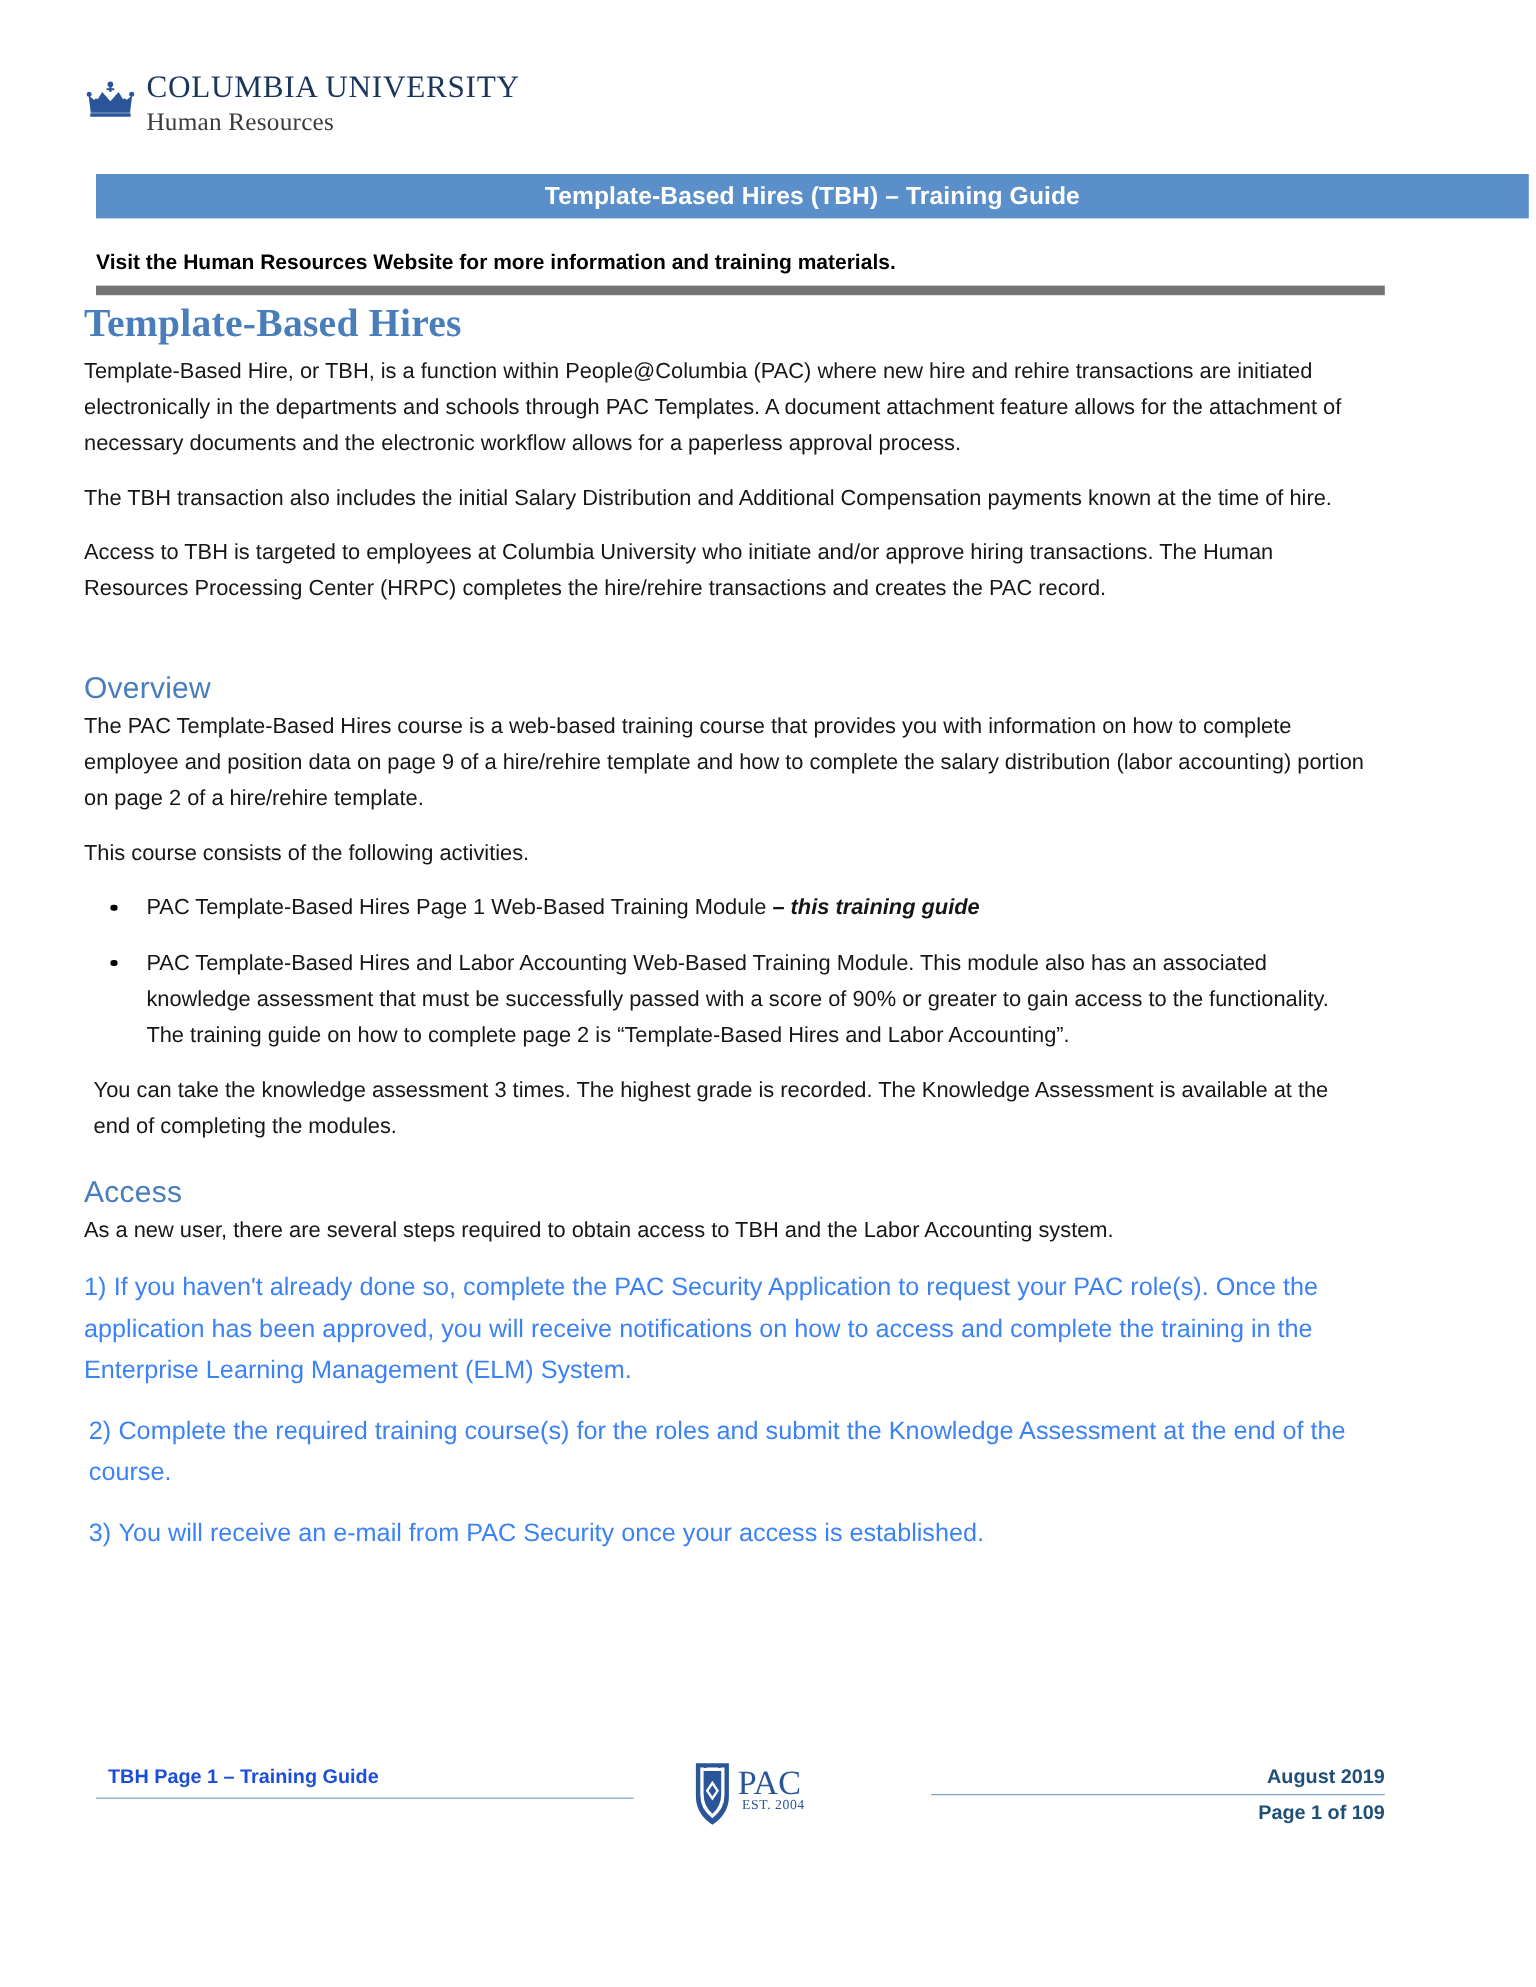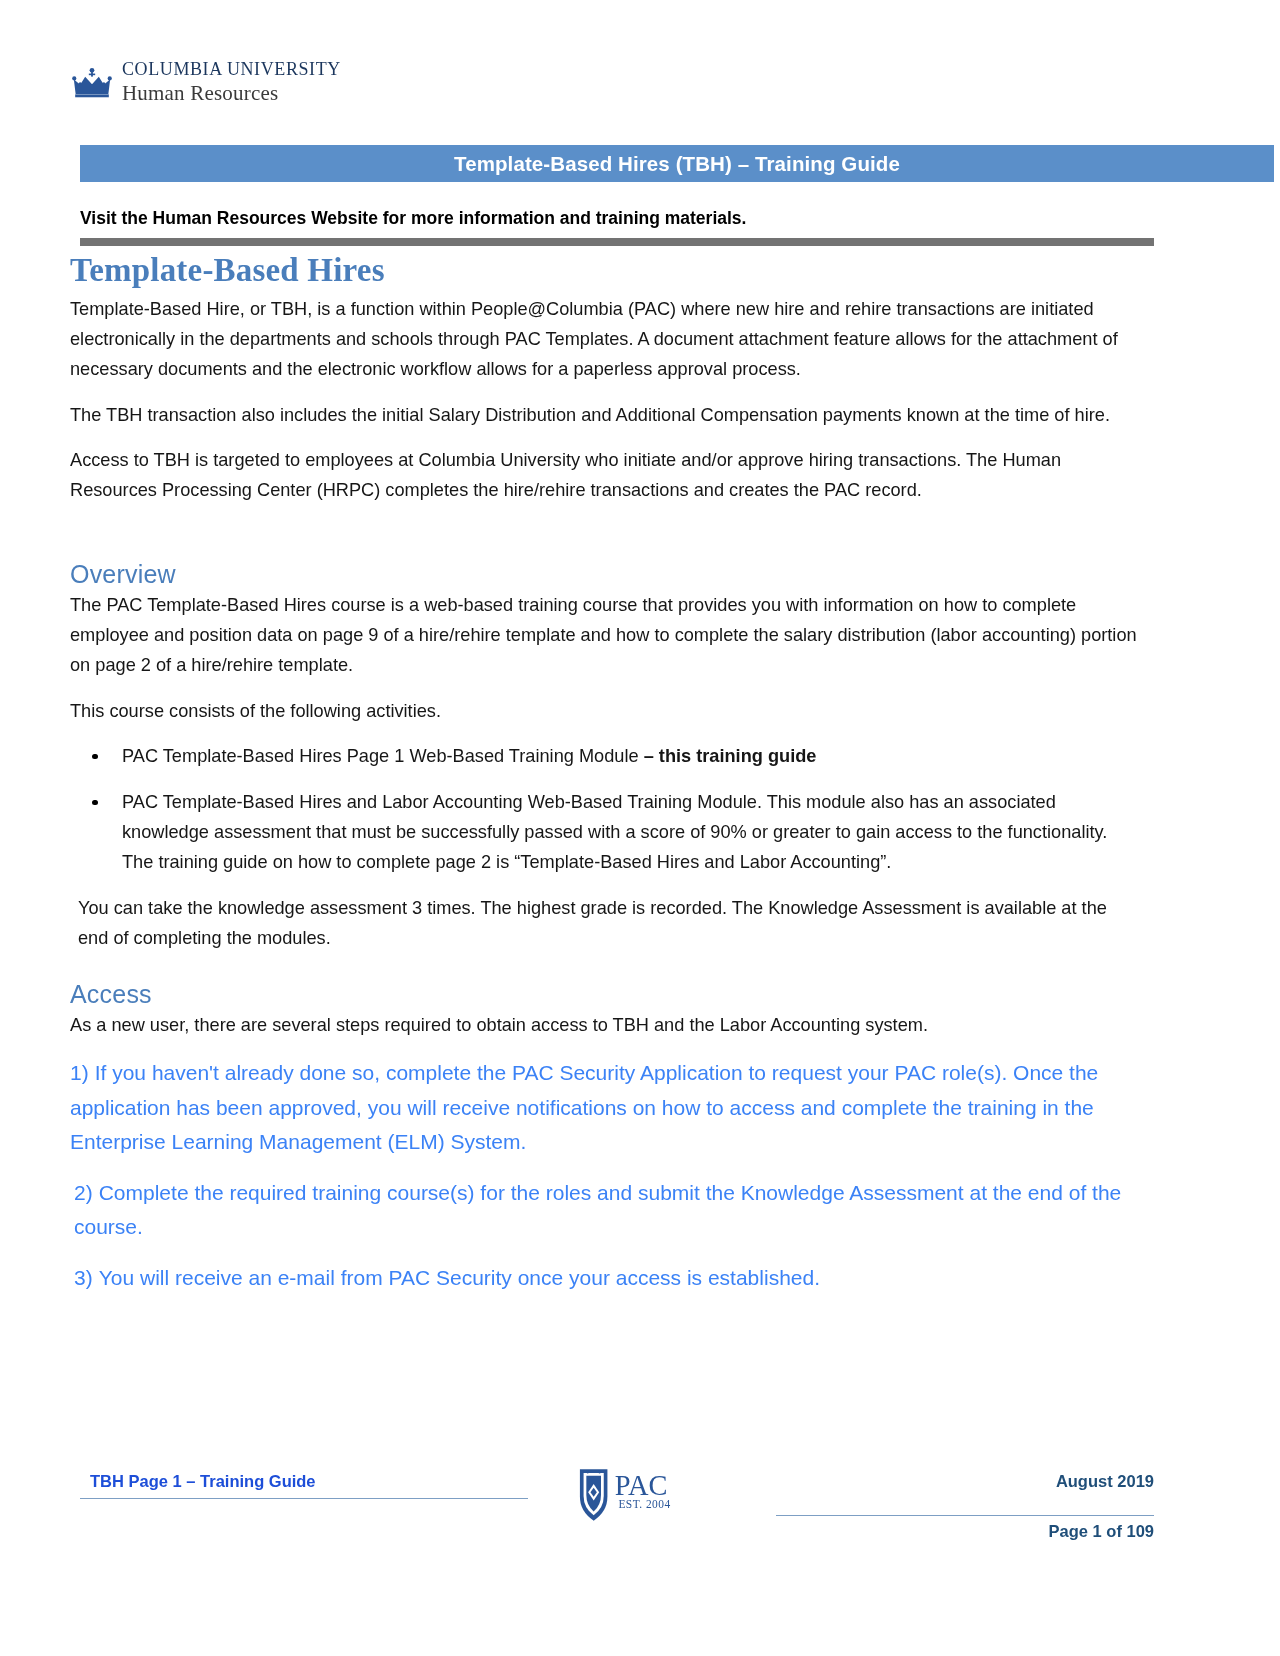--- a/index.html
+++ b/index.html
@@ -30,21 +30,21 @@
   }
   .crown-icon {
     width: 40px; height: 34px;
     margin-right: 10px;
     margin-top: 6px;
     flex: 0 0 auto;
   }
   .logo-text { line-height: 1; }
   .logo-line1 {
     font-family: "Liberation Serif", serif;
-    font-size: 18px;
+    font-size: 26px;
     letter-spacing: 0.6px;
     color: #1b365d;
     white-space: nowrap;
   }
   .logo-line2 {
     font-family: "Liberation Serif", serif;
     font-size: 21px;
     color: #3a3a3a;
     margin-top: 5px;
     letter-spacing: 0.2px;
@@ -128,21 +128,21 @@
     margin-bottom: 16px;
     color: #161616;
   }
   ul.activities > li .bullet-dot {
     position: absolute;
     left: 22px; top: 0.62em;
     width: 5.5px; height: 5.5px;
     border-radius: 50%;
     background: #000;
   }
-  .em-bold-italic { font-weight: bold; }
+  .em-bold-italic { font-weight: bold; font-style: italic; }
 
   p.assess-note {
     font-size: 18.2px;
     line-height: 1.64;
     margin: 6px 0 26px 8px;
     color: #161616;
   }
 
   p.numbered {
     font-size: 21px;
@@ -178,21 +178,21 @@
     position: absolute;
     right: 0; top: 10px;
     width: 378px;
     text-align: right;
   }
   .footer-date {
     font-size: 16.5px;
     font-weight: bold;
     color: #1f4e79;
     border-bottom: 1.6px solid #7d9fc4;
-    padding-bottom: 24px;
+    padding-bottom: 4px;
   }
   .footer-page {
     font-size: 16.5px;
     font-weight: bold;
     color: #1f4e79;
     padding-top: 6px;
   }
   .footer-logo {
     position: absolute;
     left: 494px; top: 0px;

